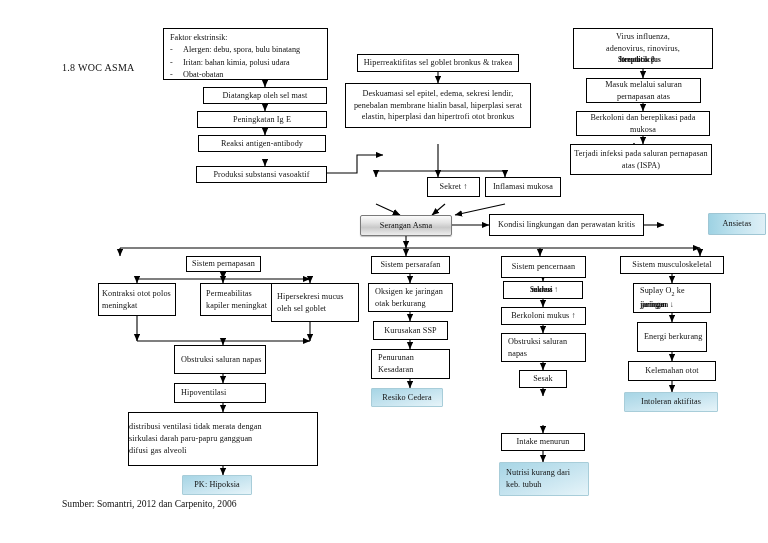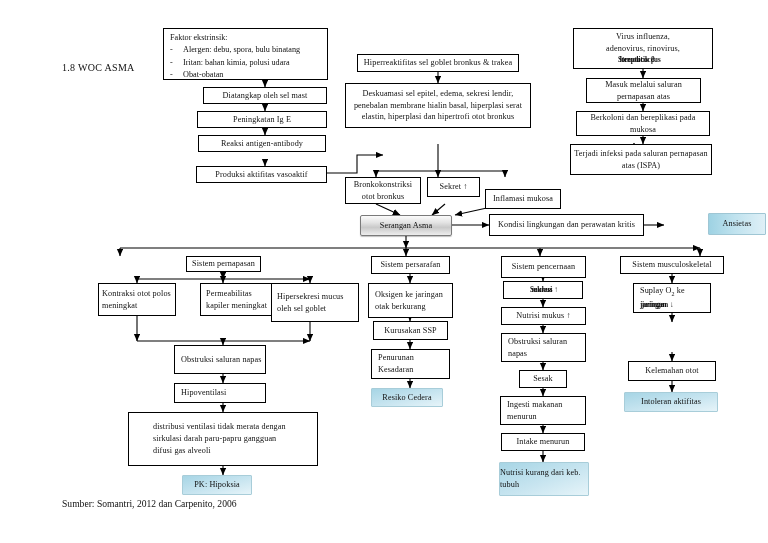--- a/index.html
+++ b/index.html
@@ -177,21 +177,21 @@
       <span>Obat-obatan</span>
     </div>
   </div>
 
   <div class="node" style="left:203px;top:87px;width:124px;height:17px;">Diatangkap oleh sel mast</div>
 
   <div class="node" style="left:197px;top:111px;width:130px;height:17px;">Peningkatan Ig E</div>
 
   <div class="node" style="left:198px;top:135px;width:128px;height:17px;">Reaksi antigen-antibody</div>
 
-  <div class="node" style="left:196px;top:166px;width:131px;height:17px;">Produksi aktifitas vasoaktif</div>
+  <div class="node" style="left:196px;top:166px;width:131px;height:17px;">Produksi substansi vasoaktif</div>
 
   <div class="node" style="left:357px;top:54px;width:162px;height:18px;">Hiperreaktifitas sel goblet bronkus &amp; trakea</div>
 
   <div class="node tall" style="left:345px;top:83px;width:186px;height:45px;flex-direction:column;">
     <span>Deskuamasi sel epitel, edema, sekresi lendir,</span>
     <span>penebalan membrane hialin basal, hiperplasi serat</span>
     <span>elastin, hiperplasi dan hipertrofi otot bronkus</span>
   </div>
 
   <div class="node tall" style="left:573px;top:28px;width:140px;height:41px;flex-direction:column;">
@@ -203,93 +203,92 @@
       <span class="b l2">hemolitik β</span>
     </span>
   </div>
 
   <div class="node" style="left:586px;top:78px;width:115px;height:25px;">Masuk melalui saluran pernapasan atas</div>
 
   <div class="node" style="left:576px;top:111px;width:134px;height:25px;">Berkoloni dan bereplikasi pada mukosa</div>
 
   <div class="node" style="left:570px;top:144px;width:142px;height:31px;">Terjadi infeksi pada saluran pernapasan atas (ISPA)</div>
 
-  <div class="node" style="left:345px;top:177px;width:76px;height:27px;">Bronkokonstriksi otot bronkus</div>
 
   <div class="node" style="left:427px;top:177px;width:53px;height:20px;">Sekret ↑</div>
 
-  <div class="node" style="left:485px;top:177px;width:76px;height:20px;margin-top:12px;">Inflamasi mukosa</div>
+  <div class="node" style="left:485px;top:177px;width:76px;height:20px;">Inflamasi mukosa</div>
 
   <div class="node grey" style="left:360px;top:215px;width:92px;height:21px;">Serangan Asma</div>
 
   <div class="node" style="left:489px;top:214px;width:155px;height:22px;">Kondisi lingkungan dan perawatan kritis</div>
 
   <div class="node blue" style="left:664px;top:213px;width:58px;height:22px;margin-left:44px;">Ansietas</div>
 
   <div class="node" style="left:186px;top:256px;width:75px;height:16px;">Sistem pernapasan</div>
 
   <div class="node left" style="left:98px;top:283px;width:78px;height:33px;">Kontraksi otot polos meningkat</div>
 
   <div class="node left" style="left:183px;top:283px;width:78px;height:33px;padding-left:5px;margin-left:17px;">Permeabilitas kapiler meningkat</div>
 
   <div class="node left" style="left:271px;top:283px;width:88px;height:39px;padding-left:5px;">Hipersekresi mucus oleh sel goblet</div>
 
   <div class="node left" style="left:174px;top:345px;width:92px;height:29px;padding-left:6px;">Obstruksi saluran napas</div>
 
   <div class="node left" style="left:174px;top:383px;width:92px;height:20px;padding-left:6px;">Hipoventilasi</div>
 
-  <div class="node left" style="left:128px;top:412px;width:190px;height:54px;flex-direction:column;align-items:flex-start;justify-content:center;padding-left:24px;">
+  <div class="node left" style="left:128px;top:412px;width:190px;height:54px;flex-direction:column;align-items:flex-start;justify-content:center;padding-left:0;">
     <span>distribusi ventilasi tidak merata dengan</span>
     <span>sirkulasi darah paru-papru gangguan</span>
     <span>difusi gas alveoli</span>
   </div>
 
   <div class="node blue2" style="left:182px;top:475px;width:70px;height:20px;">PK: Hipoksia</div>
 
   <div class="node" style="left:371px;top:256px;width:79px;height:18px;">Sistem persarafan</div>
 
-  <div class="node left" style="left:368px;top:283px;width:85px;height:35px;padding-left:6px;">Oksigen ke jaringan otak berkurang</div>
+  <div class="node left" style="left:368px;top:283px;width:85px;height:29px;padding-left:6px;">Oksigen ke jaringan otak berkurang</div>
 
   <div class="node" style="left:373px;top:321px;width:75px;height:19px;">Kurusakan SSP</div>
 
   <div class="node left" style="left:371px;top:349px;width:79px;height:30px;padding-left:6px;">Penurunan Kesadaran</div>
 
   <div class="node blue2" style="left:371px;top:388px;width:72px;height:19px;">Resiko Cedera</div>
 
   <div class="node" style="left:501px;top:256px;width:85px;height:22px;">Sistem pencernaan</div>
 
   <div class="node" style="left:503px;top:281px;width:80px;height:18px;">
     <span class="overlap">
       <span class="a">Sekresi</span>
       <span class="b l1">Sekresi</span>
       <span class="b l2">mukus ↑</span>
     </span>
   </div>
 
-  <div class="node" style="left:501px;top:307px;width:85px;height:18px;">Nutrisi mukus ↑</div>
+  <div class="node" style="left:501px;top:307px;width:85px;height:18px;">Berkoloni mukus ↑</div>
 
   <div class="node left" style="left:501px;top:333px;width:85px;height:29px;padding-left:6px;">Obstruksi saluran napas</div>
 
   <div class="node" style="left:519px;top:370px;width:48px;height:18px;">Sesak</div>
 
-  <div class="node left" style="left:500px;top:396px;width:86px;height:29px;padding-left:6px;">Ingesti makanan menurun</div>
 
   <div class="node" style="left:501px;top:433px;width:84px;height:18px;">Intake menurun</div>
 
-  <div class="node blue2 left" style="left:499px;top:462px;width:90px;height:34px;padding-left:0;">Nutrisi kurang dari keb. tubuh</div>
+  <div class="node blue2 left" style="left:499px;top:462px;width:90px;height:34px;padding-left:6px;">Nutrisi kurang dari keb. tubuh</div>
 
   <div class="node" style="left:620px;top:256px;width:104px;height:18px;">Sistem musculoskeletal</div>
 
   <div class="node left" style="left:633px;top:283px;width:78px;height:30px;flex-direction:column;align-items:flex-start;justify-content:center;padding-left:6px;">
     <span><span>Suplay O</span><sub style="font-size:6px;">2</sub><span> ke</span></span>
     <span class="overlap">
       <span class="a">jaringan</span>
       <span class="b l1">jaringan</span>
       <span class="b l2">jaringan ↓</span>
     </span>
   </div>
 
+  <div class="node left" style="left:637px;top:322px;width:70px;height:30px;padding-left:6px;">Energi berkurang</div>
 
   <div class="node" style="left:628px;top:361px;width:88px;height:20px;">Kelemahan otot</div>
 
   <div class="node blue2" style="left:624px;top:392px;width:94px;height:20px;">Intoleran aktifitas</div>
 
 </div>
 
 </body></html>

